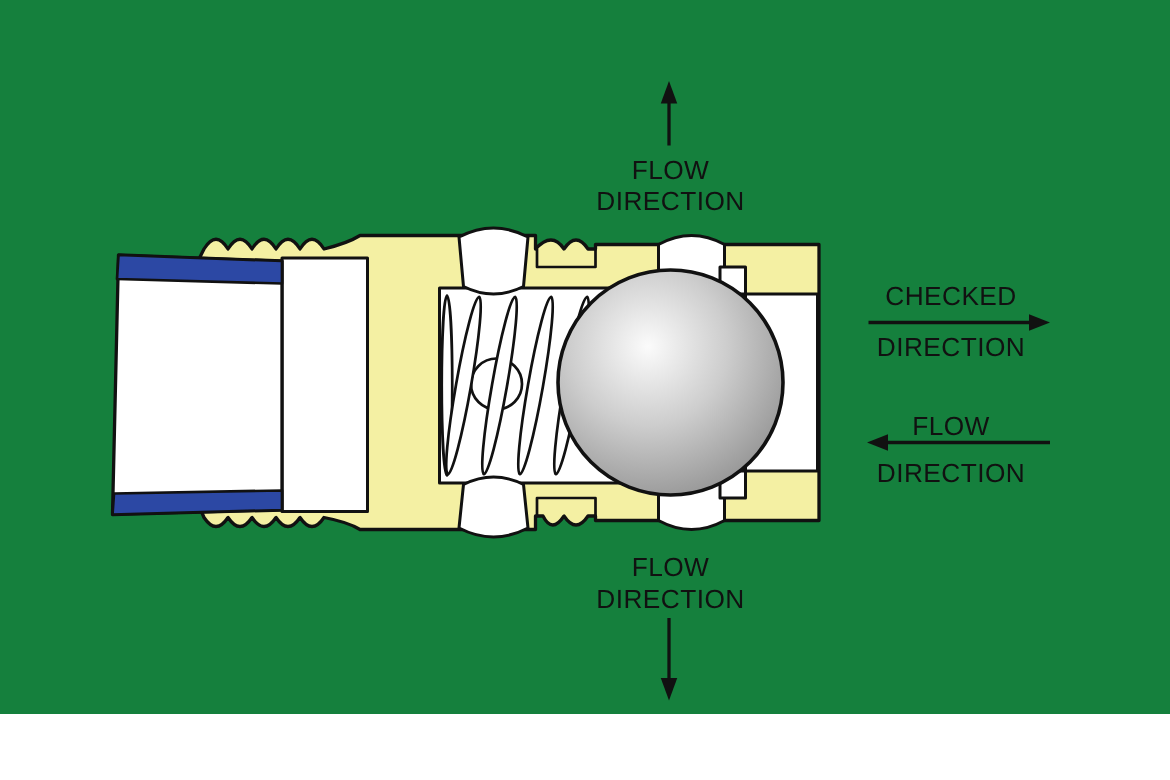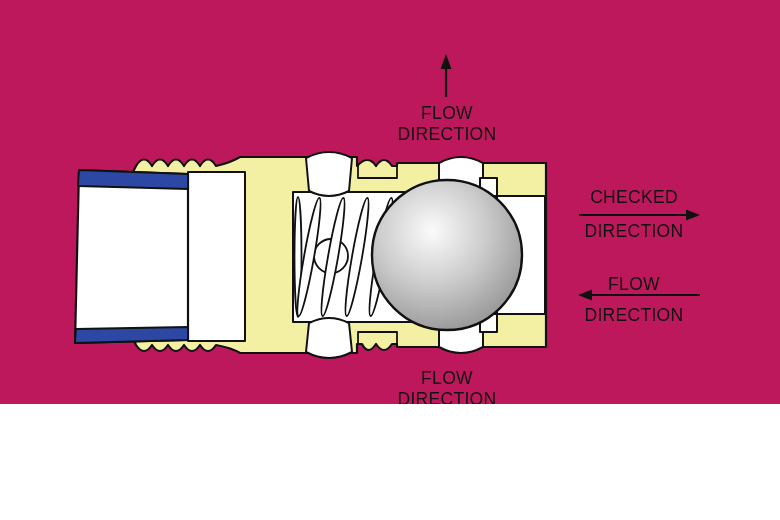--- a/index.html
+++ b/index.html
@@ -1,16 +1,16 @@
 <!DOCTYPE html>
 <html><head>
 <meta charset="utf-8">
 <style>
   html,body{margin:0;padding:0;background:#fff;}
-  .stage{position:relative;width:780px;height:404px;background:#be185d;overflow:hidden;}
+  .stage{position:relative;width:780px;height:476px;background:#15803d;overflow:hidden;}
   svg{position:absolute;left:0;top:0;}
   svg text{
     font-family:"Liberation Sans", sans-serif;
     font-size:17.5px;
     fill:#111;
     text-anchor:middle;
     letter-spacing:0.3px;
   }
   .arrow-line{stroke-width:2.2;fill:none;}
 </style>

